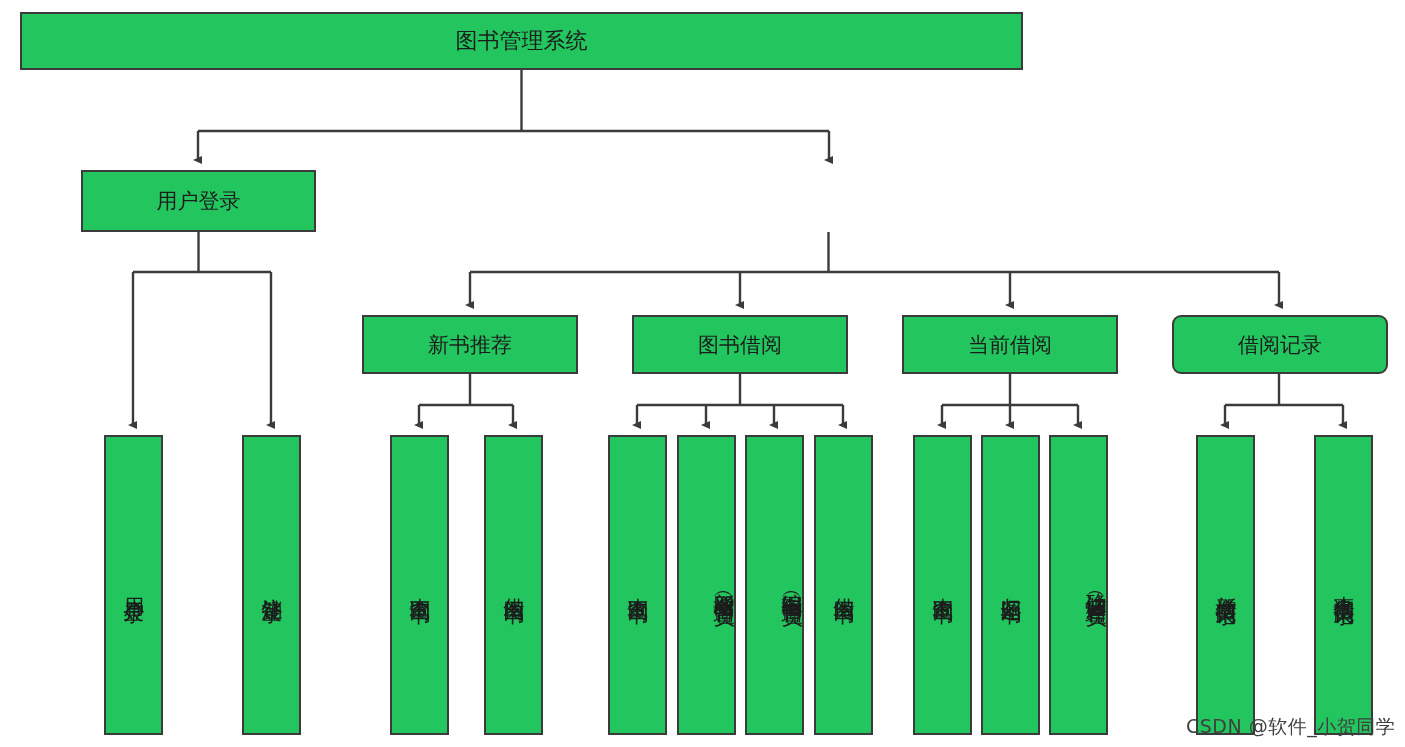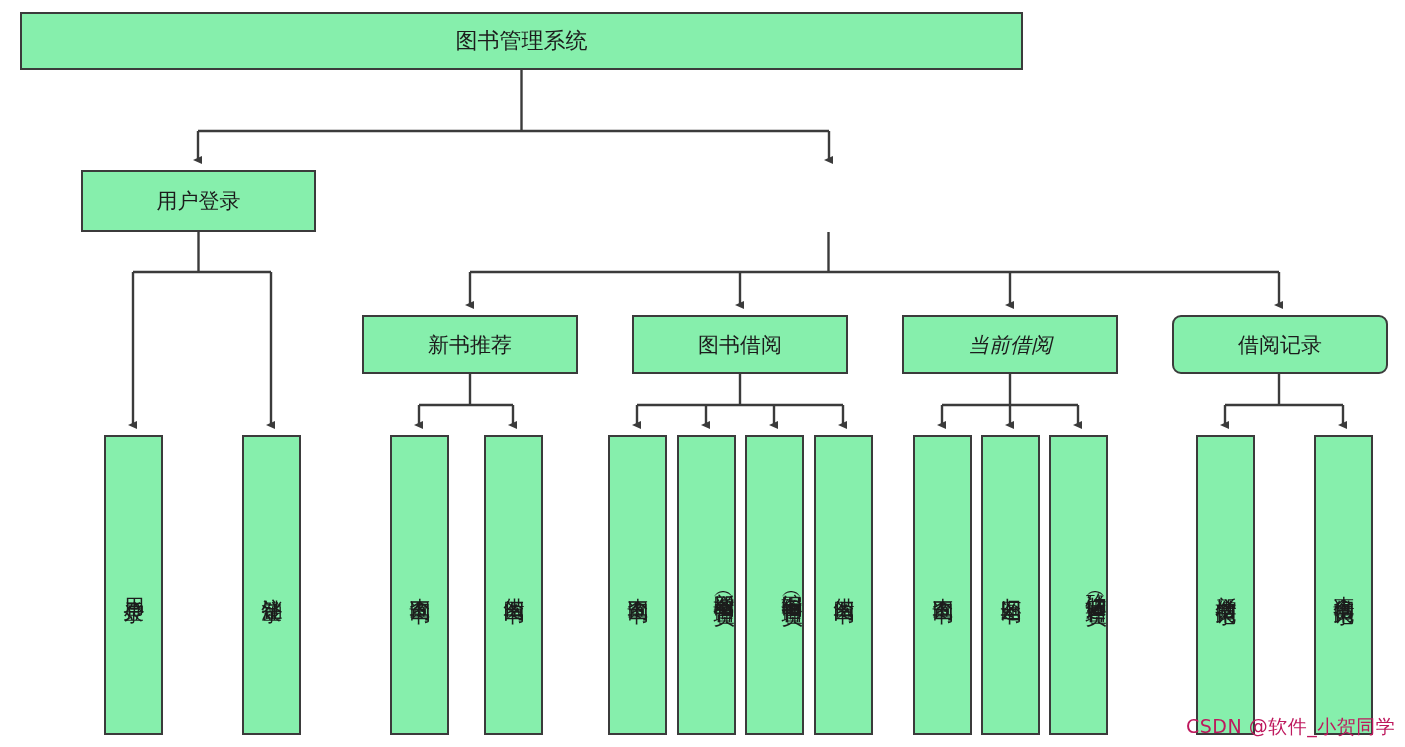--- a/index.html
+++ b/index.html
@@ -9,21 +9,21 @@
     font-family:"DejaVu Sans","Liberation Sans",sans-serif;
     overflow:hidden;
   }
   #stage{position:relative;width:1405px;height:747px;}
   svg#wires{position:absolute;left:0;top:0;width:1405px;height:747px;}
 
   .node{
     position:absolute;
     box-sizing:border-box;
     border:2px solid #3b3b3b;
-    background:#86efac;
+    background:#22c55e;
     display:flex;
     align-items:center;
     justify-content:center;
     color:#1c1c1c;
     z-index:2;
   }
   .node.root{font-size:22px;}
   .node.lvl2{font-size:21px;}
   .node.lvl3{font-size:21px;}
   .node.leaf{
@@ -33,21 +33,21 @@
     letter-spacing:2px;
     line-height:1;
     padding:6px 0;
   }
   .node.leaf.topalign{align-items:flex-start;}
   .label{display:block;white-space:nowrap;}
   .watermark{
     position:absolute;
     left:1186px;top:714px;
     font-size:19px;
-    color:#be185d;
+    color:#404040;
     z-index:5;
     white-space:nowrap;
     letter-spacing:0.5px;
   }
 </style>
 </head>
 <body>
 
 <div id="stage">
 
@@ -108,21 +108,21 @@
   <div class="node lvl2" style="left:81px;top:170px;width:235px;height:62px;">
     <span class="label">用户登录</span>
   </div>
 
   <div class="node lvl3" style="left:632px;top:315px;width:216px;height:59px;">
     <span class="label">图书借阅</span>
   </div>
   <div class="node lvl3" style="left:362px;top:315px;width:216px;height:59px;">
     <span class="label">新书推荐</span>
   </div>
-  <div class="node lvl3" style="left:902px;top:315px;width:216px;height:59px;font-style:italic;">
+  <div class="node lvl3" style="left:902px;top:315px;width:216px;height:59px;">
     <span class="label">当前借阅</span>
   </div>
   <div class="node lvl3" style="left:1172px;top:315px;width:216px;height:59px;border-radius:9px;">
     <span class="label">借阅记录</span>
   </div>
 
   <div class="node leaf" style="left:104px;top:435px;width:59px;height:300px;">
     <span class="label">用户登录</span>
   </div>
   <div class="node leaf" style="left:242px;top:435px;width:59px;height:300px;">

